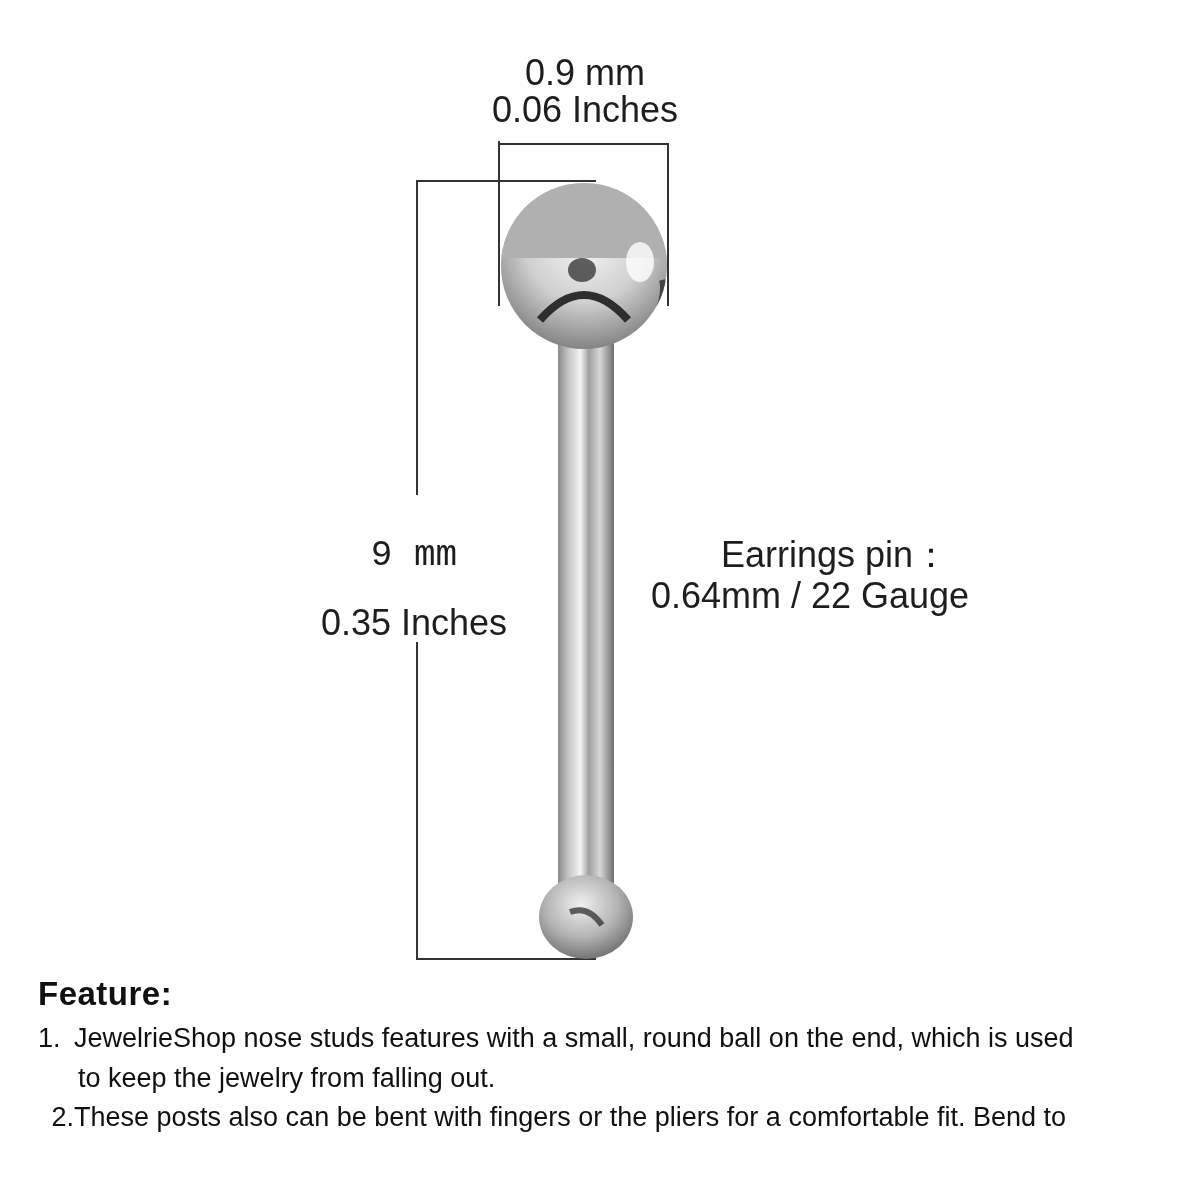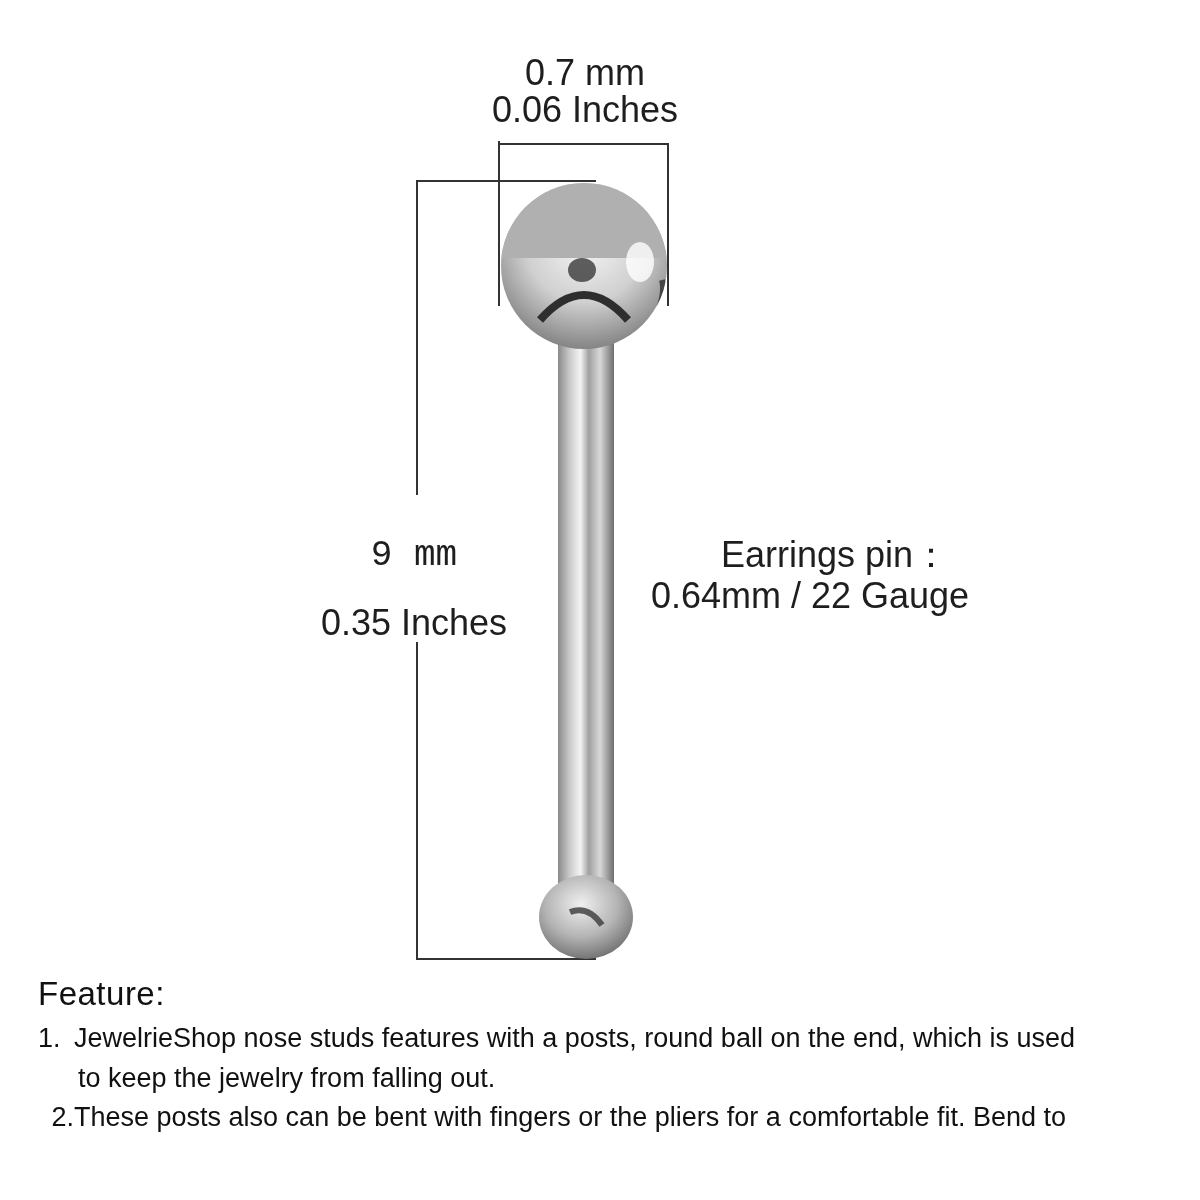--- a/index.html
+++ b/index.html
@@ -1,29 +1,29 @@
 <!DOCTYPE html>
 <html><head>
   <meta charset="utf-8">
   <style>
     html, body { margin: 0; padding: 0; background: #ffffff; }
     body { width: 1200px; height: 1200px; position: relative; overflow: hidden;
            font-family: "Liberation Sans", sans-serif; color: #1a1a1a; }
     .abs { position: absolute; }
     .dim-text { position: absolute; text-align: center; font-size: 36px; line-height: 38px; color: #1e1e1e; }
     .line { position: absolute; background: #333333; }
-    .feature-title { position: absolute; left: 38px; top: 975px; font-size: 33px; font-weight: normal; color: #111; letter-spacing: 0.5px; }
+    .feature-title { position: absolute; left: 38px; top: 975px; font-size: 33px; font-weight: bold; color: #111; letter-spacing: 0.5px; }
     .feature-item { position: absolute; left: 38px; font-size: 27px; line-height: 40px; color: #111; }
     .feature-item .num { display: inline-block; width: 36px; }
     .feature-item .cont { display: block; padding-left: 40px; }
   </style>
 </head>
 <body>
 
-<div class="dim-text" style="left:485px; top:54px; width:200px;">0.7 mm</div>
+<div class="dim-text" style="left:485px; top:54px; width:200px;">0.9 mm</div>
 <div class="dim-text" style="left:455px; top:91px; width:260px;">0.06 Inches</div>
 
 <div class="line" style="left:500px; top:143px; width:169px; height:2px;"></div>
 <div class="line" style="left:498px; top:141px; width:2px; height:165px;"></div>
 <div class="line" style="left:667px; top:143px; width:2px; height:163px;"></div>
 
 <div class="line" style="left:416px; top:180px; width:180px; height:2px;"></div>
 <div class="line" style="left:416px; top:180px; width:2px; height:315px;"></div>
 <div class="line" style="left:416px; top:642px; width:2px; height:318px;"></div>
 <div class="line" style="left:416px; top:958px; width:180px; height:2px;"></div>
@@ -70,19 +70,19 @@
     <path d="M640 350 Q668 300 662 280" stroke="#444" stroke-width="6" fill="none"></path>
   </g>
 
   <ellipse cx="586" cy="917" rx="47" ry="42" fill="url(#smallBall)"></ellipse>
   <path d="M570 912 Q588 905 602 925" stroke="#3a3a3a" stroke-width="6" fill="none" opacity="0.8"></path>
 </svg>
 
 <div class="feature-title">Feature:</div>
 
 <div class="feature-item" style="top:1018px;">
-  <span class="num">1.</span><span>JewelrieShop nose studs features with a posts, round ball on the end, which is used</span>
+  <span class="num">1.</span><span>JewelrieShop nose studs features with a small, round ball on the end, which is used</span>
   <span class="cont">to keep the jewelry from falling out.</span>
 </div>
 
 <div class="feature-item" style="top:1097px;text-align:right;">
   <span class="num">2.</span><span>These posts also can be bent with fingers or the pliers for a comfortable fit.  Bend to</span>
 </div>
 
 </body></html>

